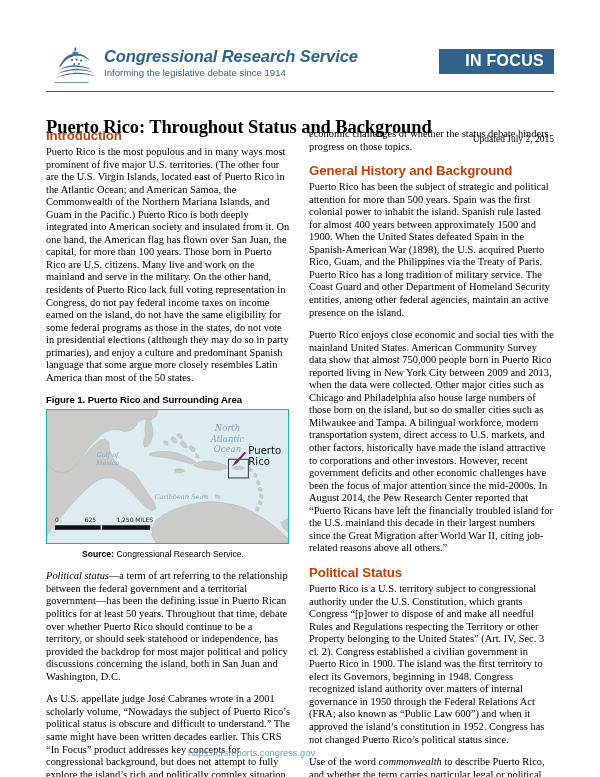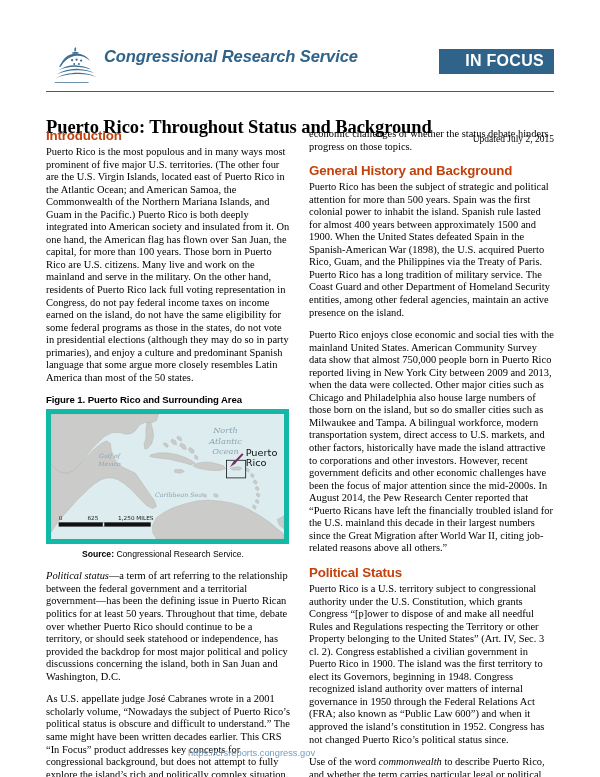--- a/index.html
+++ b/index.html
@@ -147,21 +147,21 @@
     font-family: "Liberation Sans", sans-serif;
     font-weight: bold;
     font-size: 9.6px;
     color: #000000;
     margin-bottom: 4px;
     letter-spacing: -0.1px;
   }
   .map-frame {
     width: 243px;
     height: 135px;
-    border: 5px solid #14b8a6;
+    border: 1px solid #14b8a6;
     background: #dcecef;
     position: relative;
     overflow: hidden;
     box-sizing: border-box;
   }
   .map-svg {
     position: absolute;
     left: 0; top: 0;
     width: 100%;
     height: 100%;
@@ -216,20 +216,21 @@
 
             <path d="M4.2 24.4c5.3-3.6 12-5.4 18.9-5 5.4.3 10.4 1.8 14.3 4.2-4.3-1.6-9.2-2.5-14.3-2.7-6.9-.3-13.4.9-18.9 3.5z"></path>
             <path d="M2.6 28.6c6-4 13.9-6.1 22.1-5.7 5.9.3 11.3 1.8 15.7 4.1-4.8-1.6-10.3-2.6-16-2.8-8.2-.3-15.9 1.4-21.8 4.4z"></path>
             <path d="M1.4 32.5c6.6-4.1 15.3-6.2 24.3-5.8 6.3.3 12.1 1.8 16.8 4.2-5.1-1.6-11-2.6-17.2-2.8-9-.4-17.4 1.4-23.9 4.4z"></path>
             <path d="M1.0 35.9h33.4c.4 0 .4.8 0 .8H1.0c-.5 0-.5-.8 0-.8z"></path>
           </g>
         </svg>
       </span>
       <span class="logo-text">
         <div class="crs-name">Congressional Research Service</div>
+        <div class="crs-tagline">Informing the legislative debate since 1914</div>
       </span>
     </div>
 
     <div class="in-focus-badge">IN FOCUS</div>
   </div>
 
   <div class="header-rule"></div>
 
   <div class="updated-date">Updated July 2, 2015</div>
 

